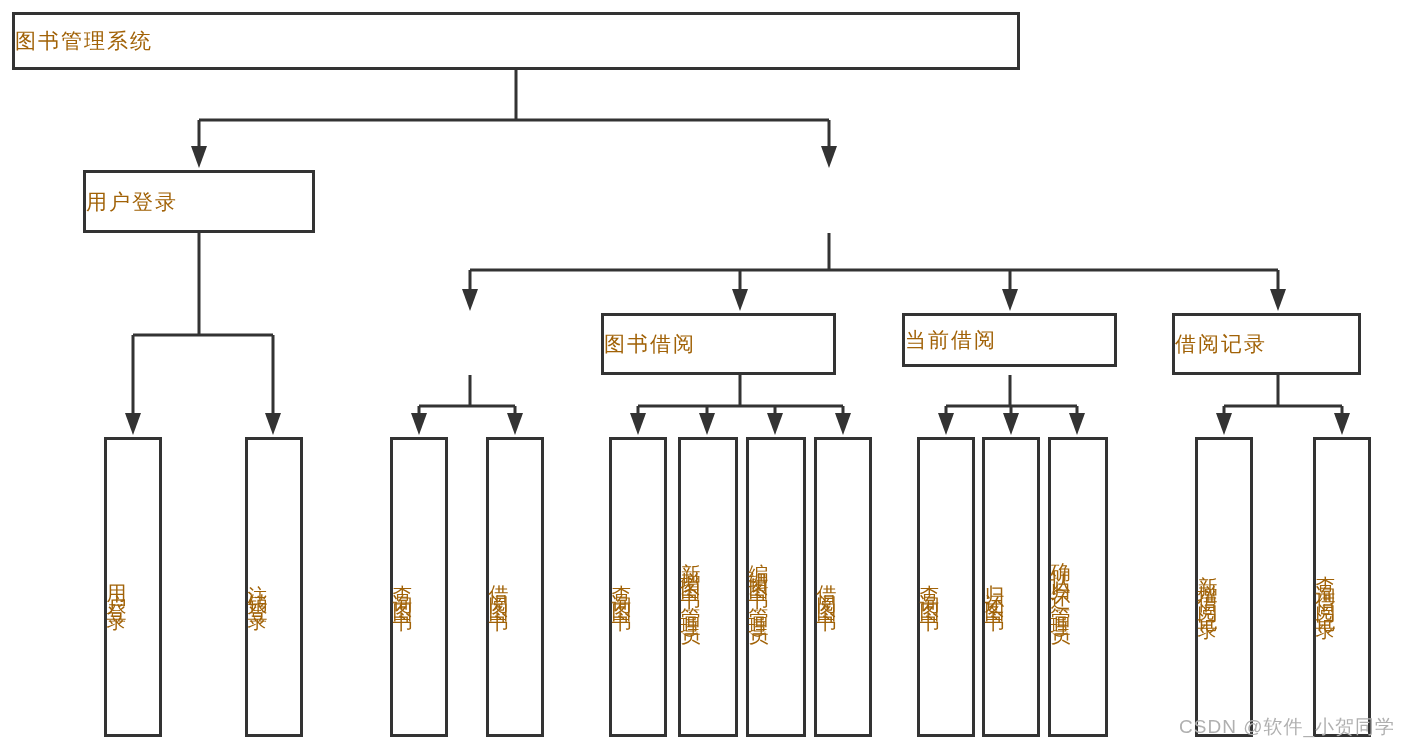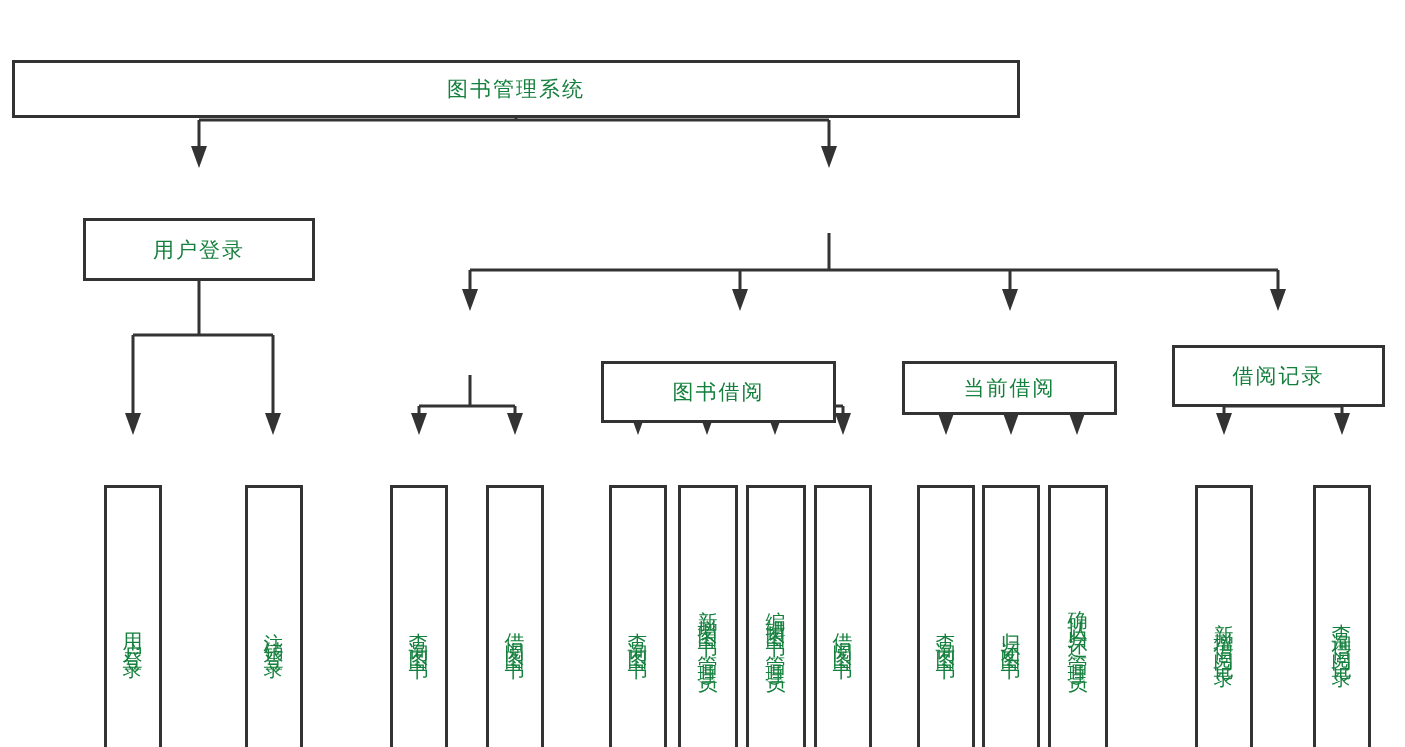--- a/index.html
+++ b/index.html
@@ -3,22 +3,22 @@
 <meta charset="utf-8">
 <style>
   html,body{margin:0;padding:0;background:#fff;}
   #canvas{
     position:relative;width:1405px;height:747px;background:#ffffff;overflow:hidden;
     font-family:"Liberation Sans","DejaVu Sans",sans-serif;
   }
   #connector-svg{position:absolute;left:0;top:0;width:1405px;height:747px;}
   .node{
     position:absolute;box-sizing:border-box;border:3px solid #333333;background:#ffffff;
-    display:flex;align-items:center;justify-content:center;
-    color:#15803d;font-size:21px;letter-spacing:2px;white-space:nowrap;margin-top:48px;
+    display:flex;align-items:center;
+    color:#a16207;font-size:21px;letter-spacing:2px;white-space:nowrap;
   }
   .leaf{font-size:20px;letter-spacing:0;}
   .leaf .vtext{
     writing-mode:vertical-rl;text-orientation:mixed;
     letter-spacing:9px;line-height:1;white-space:nowrap;
   }
   #watermark{
     position:absolute;right:10px;top:714px;
     font-size:19px;color:#b0b0b0;letter-spacing:1px;z-index:5;
   }
@@ -75,21 +75,21 @@
   <div class="node" style="left:83px;top:170px;width:232px;height:63px">
     <span>用户登录</span>
   </div>
 
   <div class="node" style="left:601px;top:313px;width:235px;height:62px">
     <span>图书借阅</span>
   </div>
   <div class="node" style="left:902px;top:313px;width:215px;height:54px">
     <span>当前借阅</span>
   </div>
-  <div class="node" style="left:1172px;top:297px;width:213px;height:62px">
+  <div class="node" style="left:1172px;top:313px;width:189px;height:62px">
     <span>借阅记录</span>
   </div>
 
   <div class="node leaf" style="left:104px;top:437px;width:58px;height:300px">
     <span class="vtext">用户登录</span>
   </div>
   <div class="node leaf" style="left:245px;top:437px;width:58px;height:300px">
     <span class="vtext">注销登录</span>
   </div>
 
@@ -123,14 +123,15 @@
     <span class="vtext">确认归还（管理员）</span>
   </div>
 
   <div class="node leaf" style="left:1195px;top:437px;width:58px;height:300px">
     <span class="vtext">新增借阅记录</span>
   </div>
   <div class="node leaf" style="left:1313px;top:437px;width:58px;height:300px">
     <span class="vtext">查询借阅记录</span>
   </div>
 
+  <div id="watermark">CSDN @软件_小贺同学</div>
 
 </div>
 
 </body></html>

